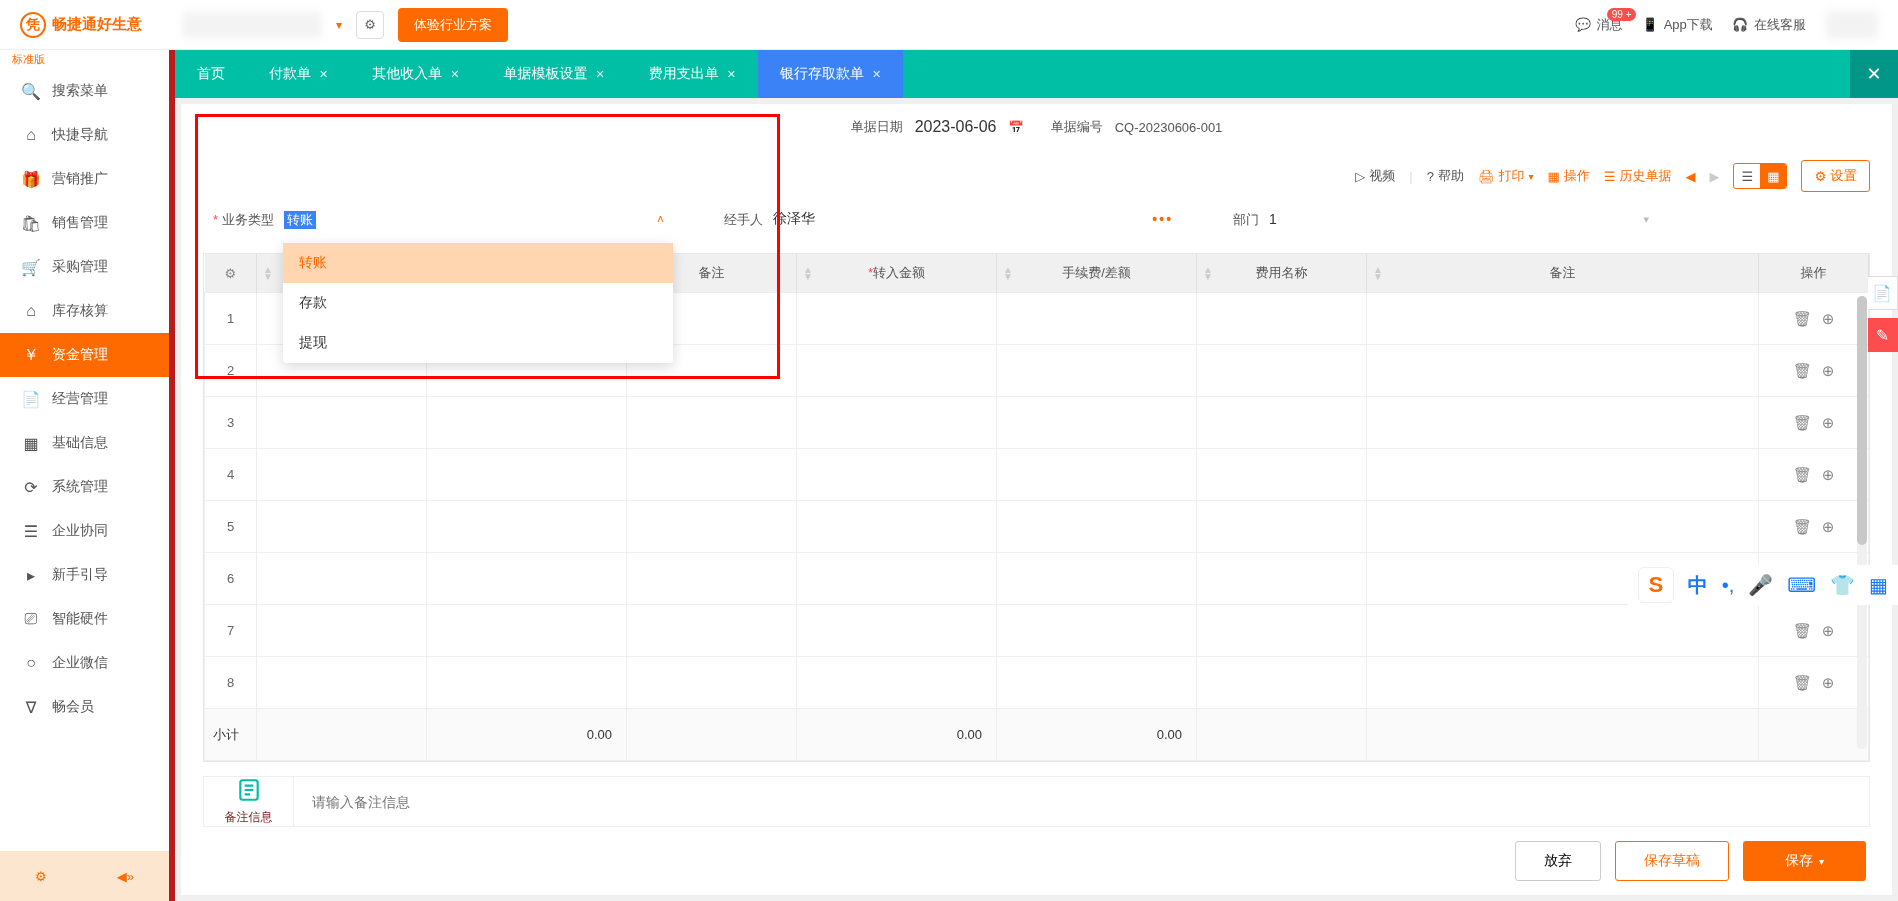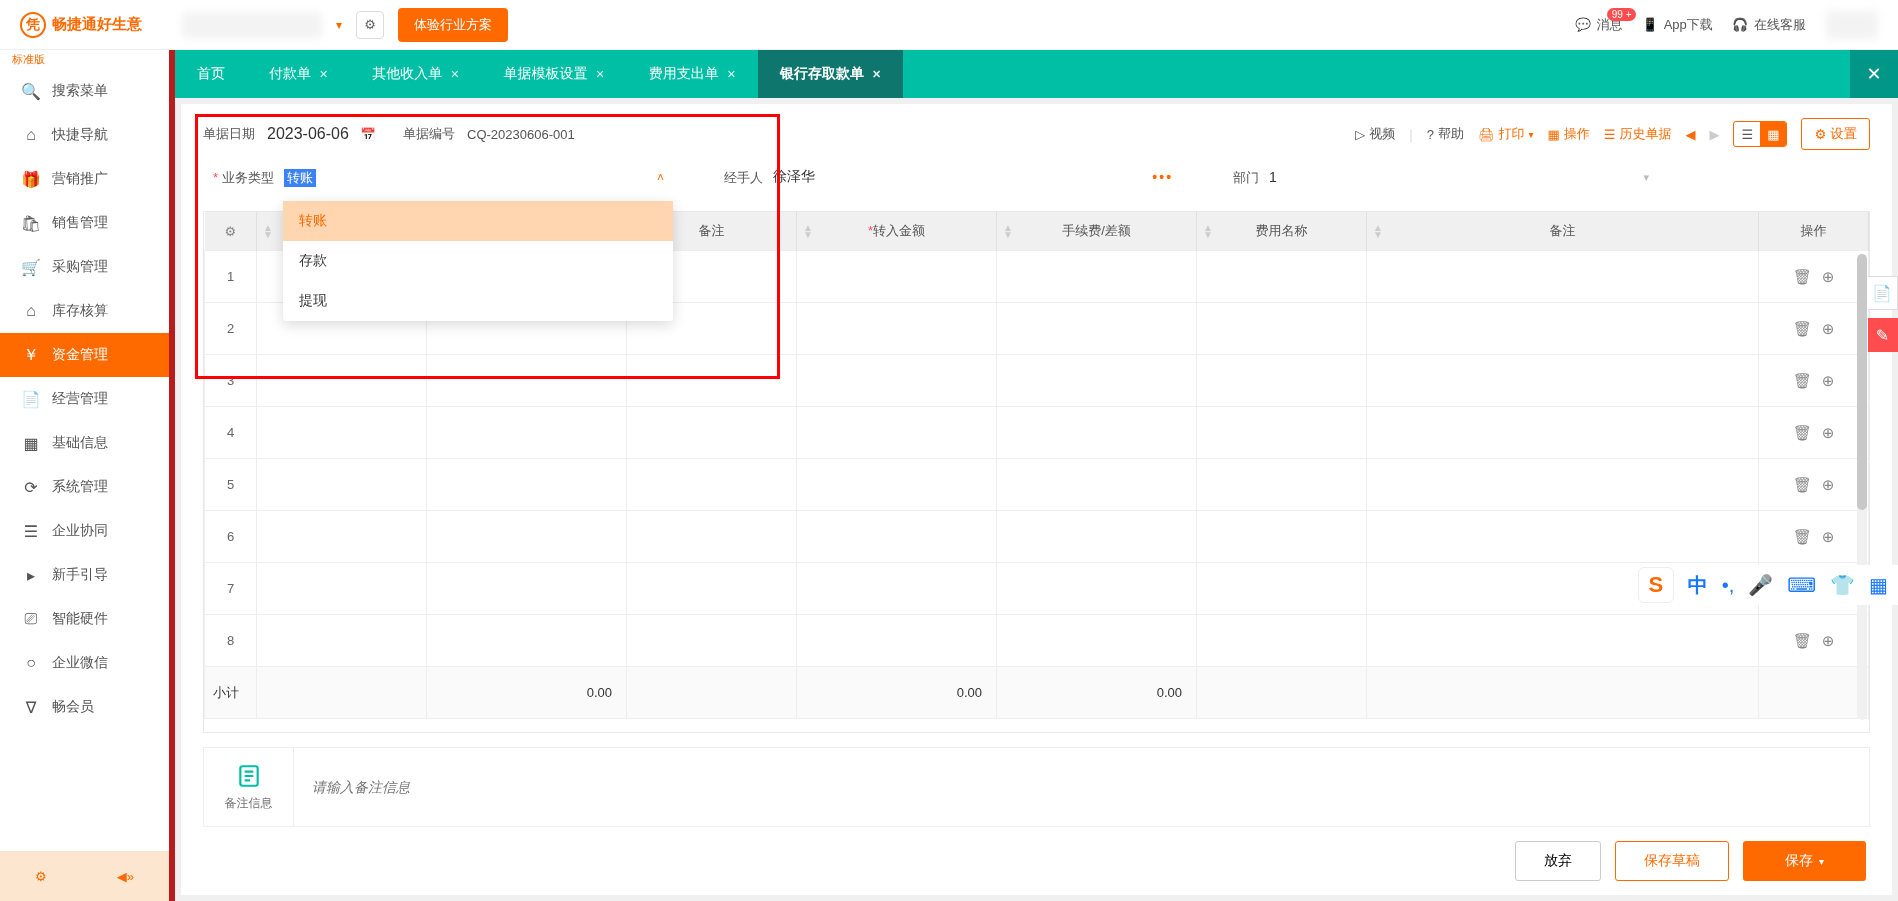--- a/index.html
+++ b/index.html
@@ -24,26 +24,26 @@
 .std-tag { font-size:11px; color:#ff6a00; padding:2px 12px; }
 .menu-item { display:flex; align-items:center; gap:12px; padding:13px 22px; color:#555; cursor:pointer; font-size:14px; }
 .menu-item.active { background:#ff6a00; color:#fff; }
 .menu-icon { width:18px; height:18px; display:flex; align-items:center; justify-content:center; font-size:16px; }
 .sb-foot { position:absolute; bottom:0; left:0; right:0; height:50px; background:#fde6cf; display:flex; align-items:center; justify-content:space-around; color:#ff6a00; }
 
 
 .main { position:absolute; left:175px; top:50px; right:0; bottom:0; display:flex; flex-direction:column; }
 .tabs { height:48px; background:#00bfa5; display:flex; align-items:stretch; }
 .tab { padding:0 22px; display:flex; align-items:center; color:#fff; gap:8px; cursor:pointer; font-size:14px; }
-.tab.active { background:#0f766e;font-weight:bold; }
+.tab.active { background:#3b82f6; }
 .tab-x { font-size:11px; opacity:.85; }
 .tabs-close { margin-left:auto; width:48px; display:flex; align-items:center; justify-content:center; color:#fff; cursor:pointer; font-size:18px; background:#009688; }
 
 .page { flex:1; padding:14px 22px; overflow:auto; background:#fff; margin:6px; display:flex; flex-direction:column; position:relative; }
-.toolbar { display:flex; align-items:center; font-size:13px; color:#555; gap:4px; }
+.toolbar { display:flex; align-items:center; font-size:13px; color:#555; gap:24px;flex-direction:column; }
 .tl-left { display:flex; align-items:center; gap:12px; }
 .tl-right { margin-left:auto; display:flex; align-items:center; gap:14px; }
 .tl-link { display:flex; align-items:center; gap:4px; cursor:pointer; color:#555; }
 .tl-link.orange { color:#ff6a00; }
 .view-toggle { display:flex; border:1px solid #ff6a00; border-radius:3px; overflow:hidden; }
 .view-toggle span { width:26px; height:24px; display:flex; align-items:center; justify-content:center; cursor:pointer; }
 .view-toggle .on { background:#ff6a00; color:#fff; }
 .btn-outline { border:1px solid #ff6a00; color:#ff6a00; background:#fff; padding:6px 12px; border-radius:3px; cursor:pointer; display:flex; align-items:center; gap:4px; }
 
 
@@ -72,21 +72,21 @@
 .th-sort { color:#ccc; font-size:10px; position:absolute; left:6px; top:50%; transform:translateY(-50%); line-height:7px; }
 .th-req { color:#ff4d4f; }
 .row-act { color:#888; cursor:pointer; margin:0 5px; font-size:15px; }
 .subtotal td { background:#fafafa; color:#333; text-align:right; padding-right:14px; }
 .subtotal td:first-child { text-align:left; }
 
 
 .remark { margin-top:14px; border:1px solid #eee; display:flex; align-items:center; height:80px; }
 .remark-l { width:90px; display:flex; flex-direction:column; align-items:center; justify-content:center; gap:6px; color:#00bfa5; border-right:1px solid #eee; height:100%; }
 .remark-l svg { width:26px; height:26px; }
-.remark input { flex:1; border:none; outline:none; padding:0 18px; font-size:14px; color:#555; height:100%;font-style:italic; }
+.remark input { flex:1; border:none; outline:none; padding:0 18px; font-size:14px; color:#555; height:100%; }
 
 
 .foot { display:flex; justify-content:flex-end; gap:14px; padding:14px 4px 0; }
 .btn-plain { border:1px solid #ccc; background:#fff; padding:10px 28px; border-radius:3px; cursor:pointer; font-size:14px; }
 .btn-plain.orange-o { border-color:#ff6a00; color:#ff6a00; }
 .btn-save { background:#ff6a00; color:#fff; border:none; padding:10px 42px; border-radius:3px; cursor:pointer; font-size:14px; display:flex; align-items:center; gap:6px; }
 
 
 .float-r { position:absolute; right:0; top:276px; display:flex; flex-direction:column; gap:8px; }
 .float-r span { width:30px; height:34px; background:#fff; border:1px solid #ddd; border-left:none; display:flex; align-items:center; justify-content:center; color:#888; cursor:pointer; font-size:16px; }
@@ -440,21 +440,21 @@
           <div class="scroll-thumb"></div>
         </div>
     </div>
 
     <div class="remark">
       <div class="remark-l">
         <svg viewBox="0 0 24 24" fill="none" stroke="#00bfa5" stroke-width="2">
             <rect x="4" y="3" width="16" height="18" rx="2"></rect>
             <path d="M8 8h8M8 12h8M8 16h5"></path>
           </svg>
-        <span style="font-size:12px;color:#737373;">备注信息</span>
+        <span style="font-size:12px;color:#7f1d1d;">备注信息</span>
       </div>
       <input placeholder="请输入备注信息" style="">
     </div>
 
     <div class="foot">
       <button class="btn-plain">放弃</button>
       <button class="btn-plain orange-o">保存草稿</button>
       <button class="btn-save">
           <span>保存</span>
           <span style="font-size:10px;">▾</span>

